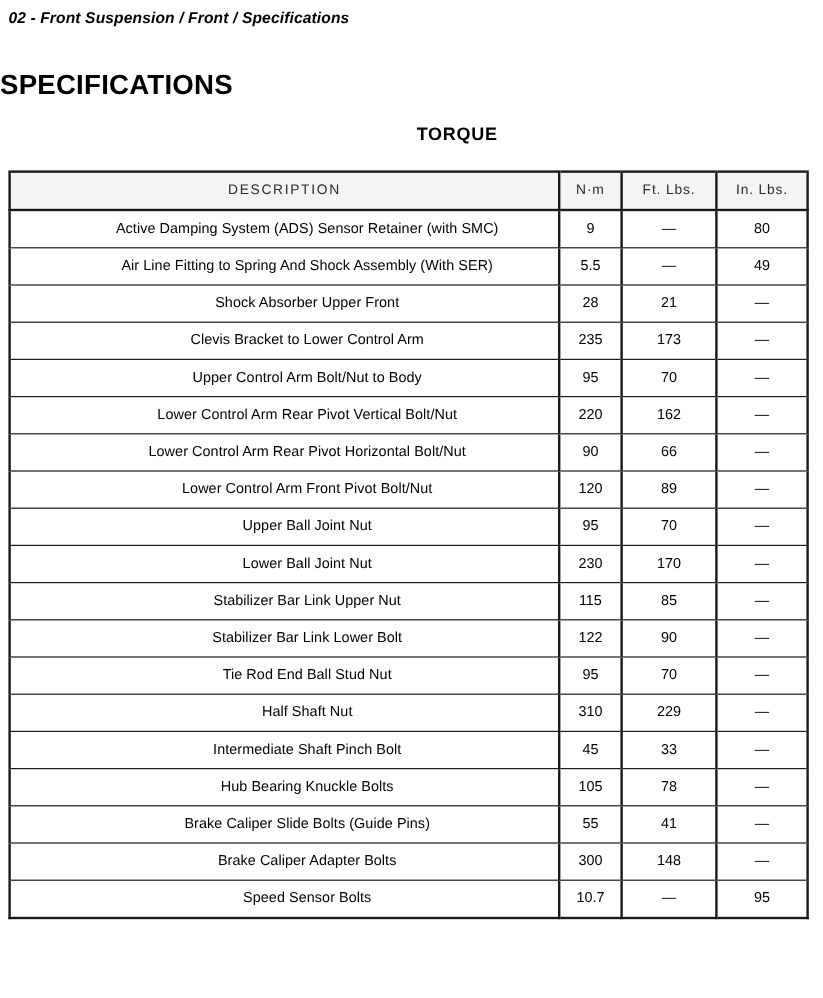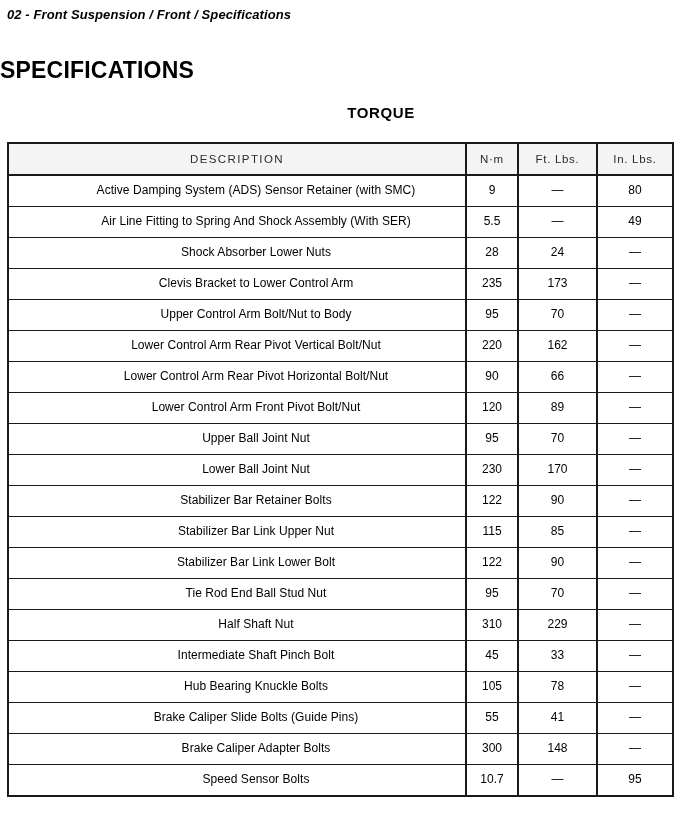--- a/index.html
+++ b/index.html
@@ -138,23 +138,23 @@
             <td>—</td>
             <td>80</td>
           </tr>
           <tr>
             <td class="desc-cell">Air Line Fitting to Spring And Shock Assembly (With SER)</td>
             <td>5.5</td>
             <td>—</td>
             <td>49</td>
           </tr>
           <tr>
-            <td class="desc-cell">Shock Absorber Lower Nuts</td>
+            <td class="desc-cell">Shock Absorber Upper Front</td>
             <td>28</td>
-            <td>24</td>
+            <td>21</td>
             <td>—</td>
           </tr>
           <tr>
             <td class="desc-cell">Clevis Bracket to Lower Control Arm</td>
             <td>235</td>
             <td>173</td>
             <td>—</td>
           </tr>
           <tr>
             <td class="desc-cell">Upper Control Arm Bolt/Nut to Body</td>
@@ -186,26 +186,20 @@
             <td>70</td>
             <td>—</td>
           </tr>
           <tr>
             <td class="desc-cell">Lower Ball Joint Nut</td>
             <td>230</td>
             <td>170</td>
             <td>—</td>
           </tr>
           <tr>
-            <td class="desc-cell">Stabilizer Bar Retainer Bolts</td>
-            <td>122</td>
-            <td>90</td>
-            <td>—</td>
-          </tr>
-          <tr>
             <td class="desc-cell">Stabilizer Bar Link Upper Nut</td>
             <td>115</td>
             <td>85</td>
             <td>—</td>
           </tr>
           <tr>
             <td class="desc-cell">Stabilizer Bar Link Lower Bolt</td>
             <td>122</td>
             <td>90</td>
             <td>—</td>

